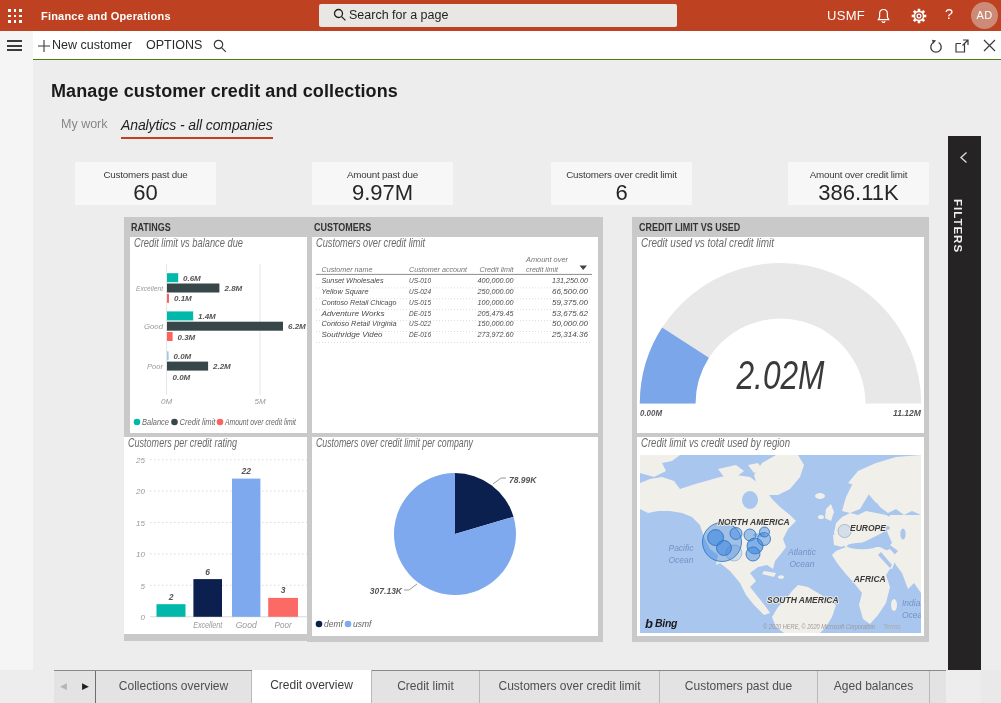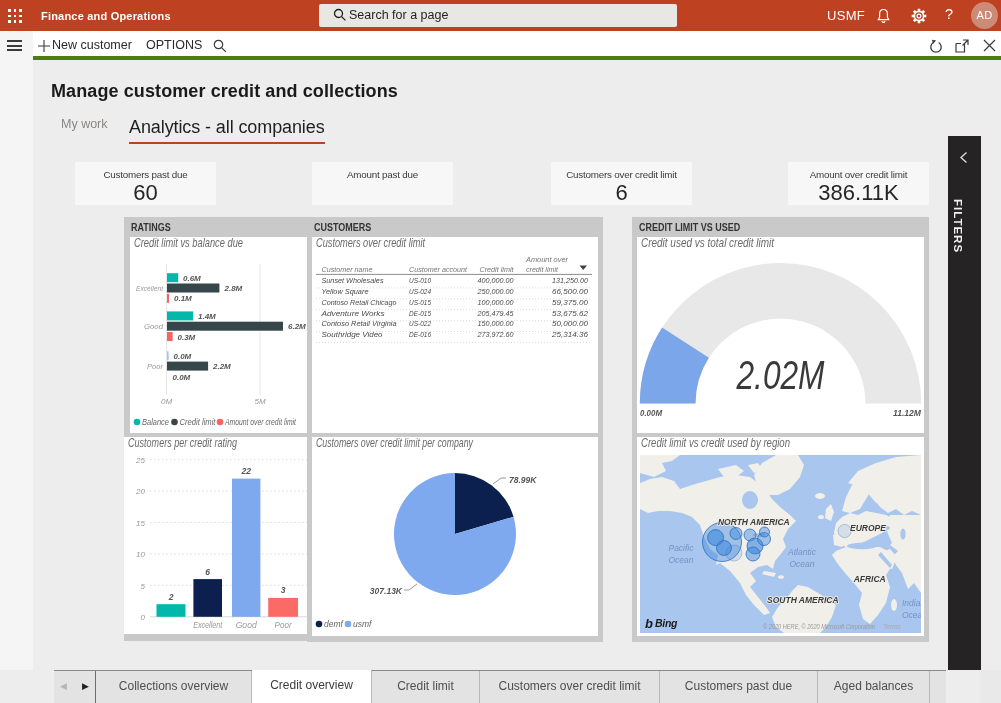--- a/index.html
+++ b/index.html
@@ -12,31 +12,31 @@
   .waffle { position:absolute; left:8px; top:9px; width:14px; height:14px; }
   .waffle i { position:absolute; width:2.6px; height:2.6px; background:#fff; }
   .searchbox { position:absolute; left:319px; top:4px; width:358px; height:23px; background:#E9E7E4; border-radius:2px; color:#1F1F1F; font-size:12.5px; line-height:23px; }
   .searchbox svg { position:absolute; left:14px; top:4px; }
   .searchbox span { position:absolute; left:30px; }
   .usmf { position:absolute; left:827px; top:8px; color:#fff; font-size:13px; letter-spacing:0.3px; }
   .tb-ico { position:absolute; top:8px; }
   .avatar { position:absolute; left:971px; top:2px; width:27px; height:27px; border-radius:50%; background:#CD8B77; color:#fff; font-size:11px; text-align:center; line-height:27px; letter-spacing:0.3px; }
 
   
-  .toolbar { position:absolute; left:33px; top:31px; width:968px; height:29px; background:#fff; border-bottom:4px solid #4d7c0f; }
+  .toolbar { position:absolute; left:33px; top:31px; width:968px; height:29px; background:#fff; border-bottom:1px solid #4d7c0f; }
   .rail { position:absolute; left:0; top:31px; width:33px; height:672px; background:#F5F5F5; }
   .burger { position:absolute; left:7px; top:40px; width:15px; height:11px; border-top:2px solid #3B3A39; border-bottom:2px solid #3B3A39; }
   .burger::after { content:""; position:absolute; left:0; top:2.6px; width:15px; height:2px; background:#3B3A39; }
   .tbar-item { position:absolute; top:0; height:28px; line-height:28px; color:#2B2A29; font-size:12.5px; }
 
   
   .content { position:absolute; left:33px; top:61px; width:968px; height:609px; background:#EDEDED; }
   h1 { position:absolute; left:18px; top:20px; font-size:18px; color:#1A1A1A; letter-spacing:0.1px; }
   .ptab1 { position:absolute; left:28px; top:56px; font-size:12.5px; color:#8A8886; }
-  .ptab2 { position:absolute; left:96px; top:56px; font-size:18px; color:#1F1F1F; padding-bottom:4px; border-bottom:2px solid #BE4122; }
+  .ptab2 { position:absolute; left:88px; top:56px; font-size:14px; color:#1F1F1F; padding-bottom:4px; border-bottom:2px solid #BE4122;font-style:italic; }
 
   .kpi { position:absolute; top:101px; width:141px; height:43px; background:#F7F7F7; text-align:center; }
   .kpi .lab { font-size:9.8px; color:#3B3B3B; margin-top:7px; letter-spacing:-0.2px; }
   .kpi .val { font-size:22px; color:#252525; margin-top:0px; }
 
   .panel { position:absolute; background:#C9C9C9; }
   .phead { height:20px; line-height:21px; font-size:11.5px; font-weight:bold; color:#333; padding-left:7px; }
   .phead span { display:inline-block; transform:scaleX(0.78); transform-origin:0 50%; white-space:nowrap; }
   .card { position:absolute; background:#ffffff;font-style:italic; }
 
@@ -118,20 +118,21 @@
   <h1><b>Manage customer credit and collections</b></h1>
   <span class="ptab1">My work</span>
   <span class="ptab2" style="letter-spacing:-0.1px;">Analytics - all companies</span>
 
   <div class="kpi" style="left:42px;">
       <div class="lab">Customers past due</div>
       <div class="val">60</div>
     </div>
   <div class="kpi" style="left:279px;">
       <div class="lab">Amount past due</div>
+      <div class="val">9.97M</div>
     </div>
   <div class="kpi" style="left:518px;">
       <div class="lab">Customers over credit limit</div>
       <div class="val">6</div>
     </div>
   <div class="kpi" style="left:755px;">
       <div class="lab">Amount over credit limit</div>
       <div class="val">386.11K</div>
     </div>
 

